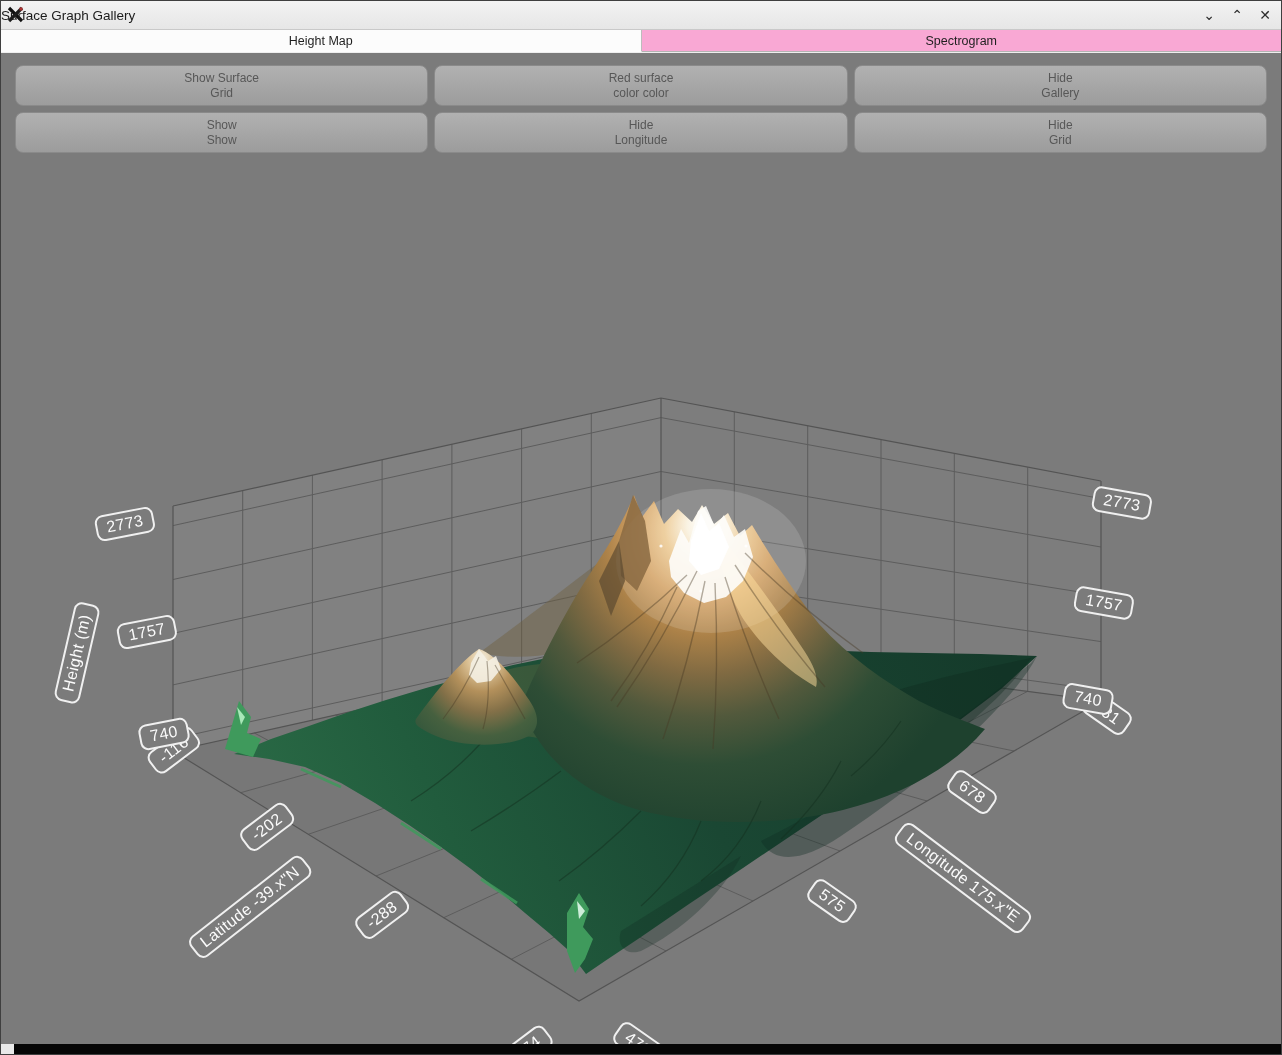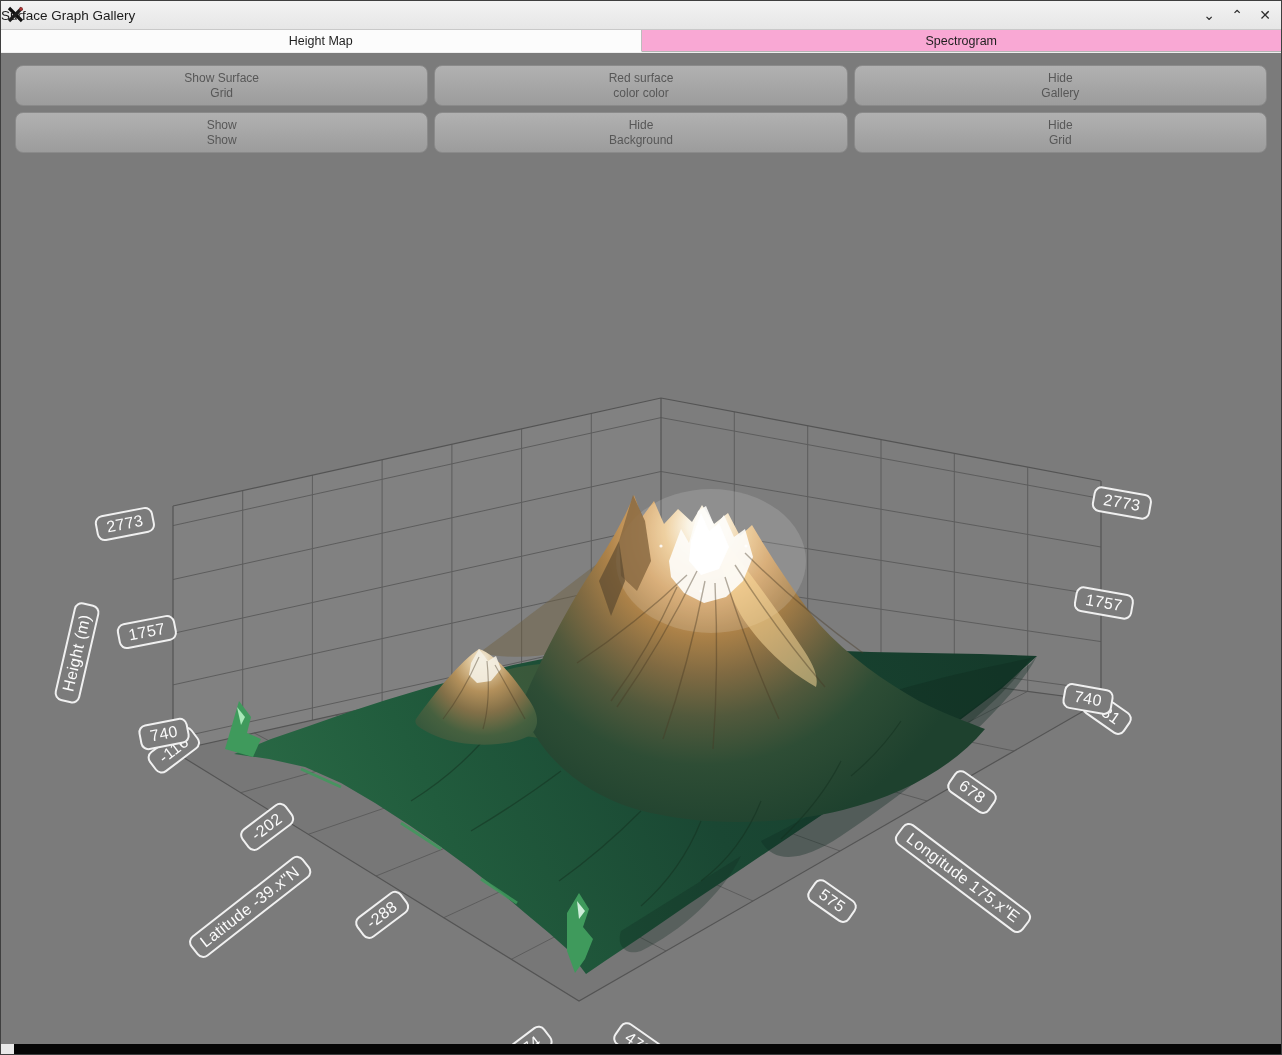--- a/index.html
+++ b/index.html
@@ -81,21 +81,21 @@
       <button class="tbtn">
         <span>Hide</span>
         <span>Gallery</span>
       </button>
       <button class="tbtn">
         <span>Show</span>
         <span>Show</span>
       </button>
       <button class="tbtn">
         <span>Hide</span>
-        <span>Background</span>
+        <span>Longitude</span>
       </button>
       <button class="tbtn">
         <span>Hide</span>
         <span>Grid</span>
       </button>
     </div>
 
     <div class="plot">
       <svg class="plot-svg" width="1282" height="993" viewBox="0 52 1282 993">
         <defs>

